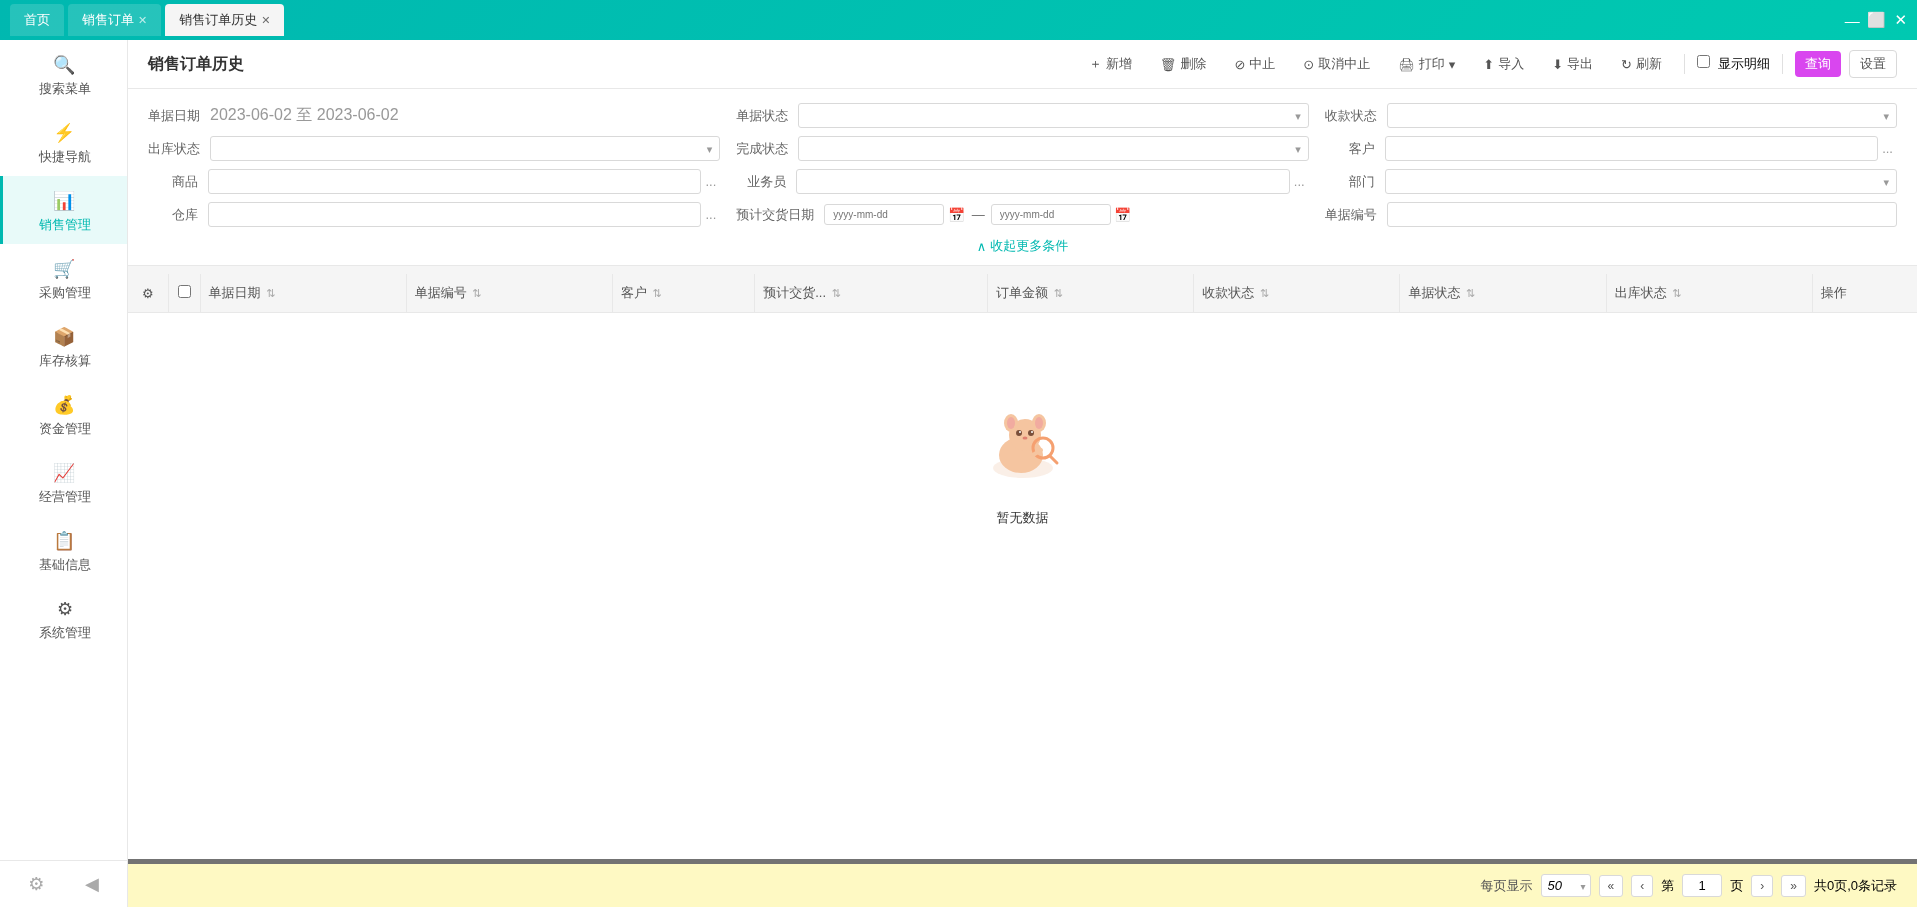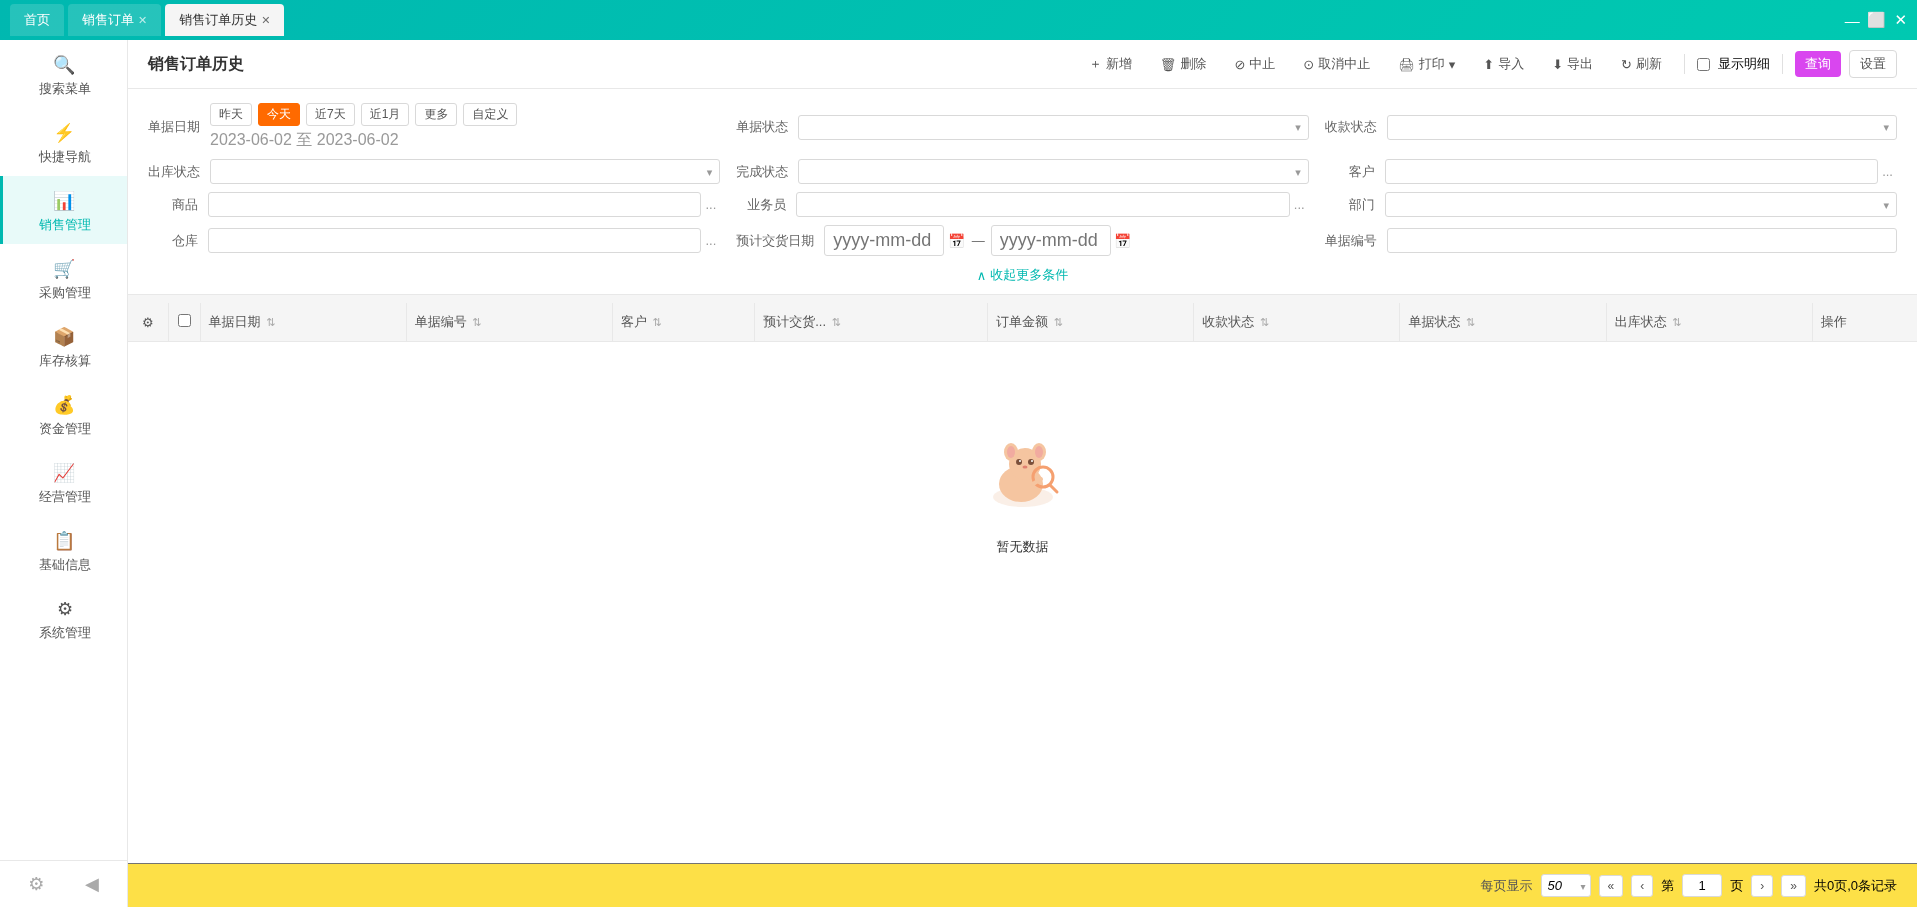--- a/index.html
+++ b/index.html
@@ -213,21 +213,21 @@
       margin-bottom: 8px;
     }
     .filter-col {
       display: flex;
       align-items: center;
     }
     .filter-date-input {
       border: 1px solid #d9d9d9;
       border-radius: 3px;
       padding: 4px 8px;
-      font-size: 18px;
+      font-size: 10px;
       width: 120px;
       color: #bbb;
     }
     .filter-dash { padding: 0 6px; color: #666; }
     .filter-cal { color: #ff6a00; cursor: pointer; margin-left: 4px; font-size: 14px; }
     .collapse-row {
       display: flex;
       justify-content: center;
       align-items: center;
       gap: 4px;
@@ -280,22 +280,22 @@
       height: 100px;
       margin-bottom: 16px;
     }
 
     
     .pagination-bar {
       display: flex;
       align-items: center;
       justify-content: flex-end;
       padding: 10px 20px;
-      background: #fde047;
-      border-top: 1px solid #737373;
+      background: #fef9c3;
+      border-top: 5px solid #737373;
       gap: 8px;
       flex-shrink: 0;
     }
     .page-size-label { color: #555; }
     .page-size-select {
       border: 1px solid #d9d9d9;
       border-radius: 3px;
       padding: 3px 20px 3px 6px;
       appearance: none;
       background: #fff;
@@ -431,47 +431,39 @@
       </button>
       <button class="toolbar-btn">
         <span>⬇</span>
         <span>导出</span>
       </button>
       <button class="toolbar-btn">
         <span>↻</span>
         <span>刷新</span>
       </button>
       <div class="toolbar-divider"></div>
-      <label style="display:flex;align-items:center;gap:4px;cursor:pointer;">
+      <label style="display:flex;align-items:flex-start;gap:4px;cursor:pointer;">
         <input type="checkbox" class="show-detail-cb" style="">
         <span>显示明细</span>
       </label>
       <div class="toolbar-divider"></div>
       <button class="toolbar-btn primary">
         <span>查询</span>
       </button>
       <button class="toolbar-btn" style="border:1px solid #d9d9d9;border-radius:4px;">
         <span>设置</span>
       </button>
     </div>
 
     <div class="filter-area">
 
       <div class="filter-section">
         <div class="filter-col">
           <span class="filter-label">单据日期</span>
           <div style="display:flex;flex-direction:column;gap:4px;">
-            <div class="filter-date-row">
-              <button class="date-quick-btn">昨天</button>
-              <button class="date-quick-btn active">今天</button>
-              <button class="date-quick-btn">近7天</button>
-              <button class="date-quick-btn">近1月</button>
-              <button class="date-quick-btn">更多</button>
-              <button class="date-quick-btn">自定义</button>
-            </div>
             <span class="date-range-text">2023-06-02 至 2023-06-02</span>
           </div>
         </div>
         <div class="filter-col">
           <span class="filter-label">单据状态</span>
           <div class="filter-select-wrap">
             <select class="filter-select">
               <option></option>
             </select>
           </div>

